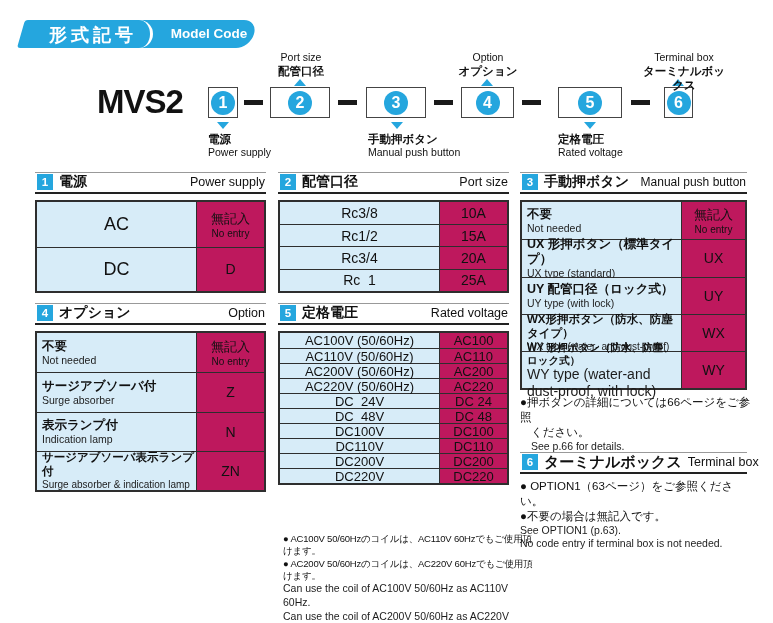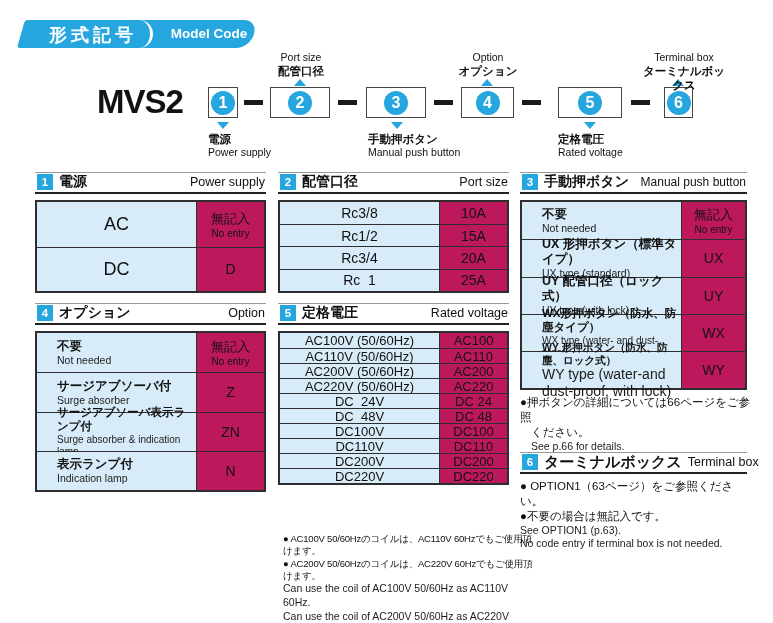--- a/index.html
+++ b/index.html
@@ -49,21 +49,21 @@
   .sec-en{margin-left:auto;font-size:12.5px;white-space:nowrap;}
   .sec6 .sec-jp{font-size:15px;}
 
   
   .tbl{border:2px solid var(--bdark);margin-top:6px;background:#fff;}
   .trow{display:flex;}
   .trow + .trow{border-top:1px solid var(--bdark);}
   .cl{background:var(--cellbg);border-right:1px solid var(--bdark);width:160px;flex:0 0 160px;}
   .cr{flex:1;background:#be185d;display:flex;flex-direction:column;align-items:center;justify-content:center;}
   .cl.center{display:flex;align-items:center;justify-content:center;font-size:18px;}
-  .cl.twolines{display:flex;flex-direction:column;justify-content:center;padding-left:20px;line-height:1.2;}
+  .cl.twolines{display:flex;flex-direction:column;justify-content:center;padding-left:5px;line-height:1.2;}
   .cl.twolines .jp{font-weight:bold;font-size:12.5px;}
   .cl.twolines .en{font-size:10.5px;color:#1c1c1c;}
   .code{font-size:14px;}
   .code-sub{font-size:10px;}
   .t1 .trow{height:44.5px;}
   .t2 .trow{height:22.2px;} .t2 .cl.center,.t2 .cr{font-size:14px;}
   .t3 .trow{height:37.3px;}
   .t3 .r4 .jp{font-size:11.5px;} .t3 .r4 .en{font-size:10px;}
   .t3 .r5 .jp{font-size:10.5px;} .t3 .r5 .en{font-size:14px;}
   .t4 .trow{height:39.3px;}
@@ -293,34 +293,34 @@
         <div class="cl twolines">
           <span class="jp">サージアブソーバ付</span>
           <span class="en">Surge absorber</span>
         </div>
         <div class="cr">
           <span class="code">Z</span>
         </div>
       </div>
       <div class="trow">
         <div class="cl twolines">
+          <span class="jp">表示ランプ付</span>
+          <span class="en">Indication lamp</span>
+        </div>
+        <div class="cr">
+          <span class="code">N</span>
+        </div>
+      </div>
+      <div class="trow">
+        <div class="cl twolines">
           <span class="jp" style="font-size:11.5px;">サージアブソーバ表示ランプ付</span>
           <span class="en" style="font-size:10px;">Surge absorber &amp; indication lamp</span>
         </div>
         <div class="cr">
           <span class="code">ZN</span>
-        </div>
-      </div>
-      <div class="trow">
-        <div class="cl twolines">
-          <span class="jp">表示ランプ付</span>
-          <span class="en">Indication lamp</span>
-        </div>
-        <div class="cr">
-          <span class="code">N</span>
         </div>
       </div>
     </div>
   </div>
 
   <div class="sec" style="left:278px;top:303px;width:231px;">
     <div class="sec-header">
       <span class="sec-num">5</span>
       <span class="sec-jp">定格電圧</span>
       <span class="sec-en">Rated voltage</span>

